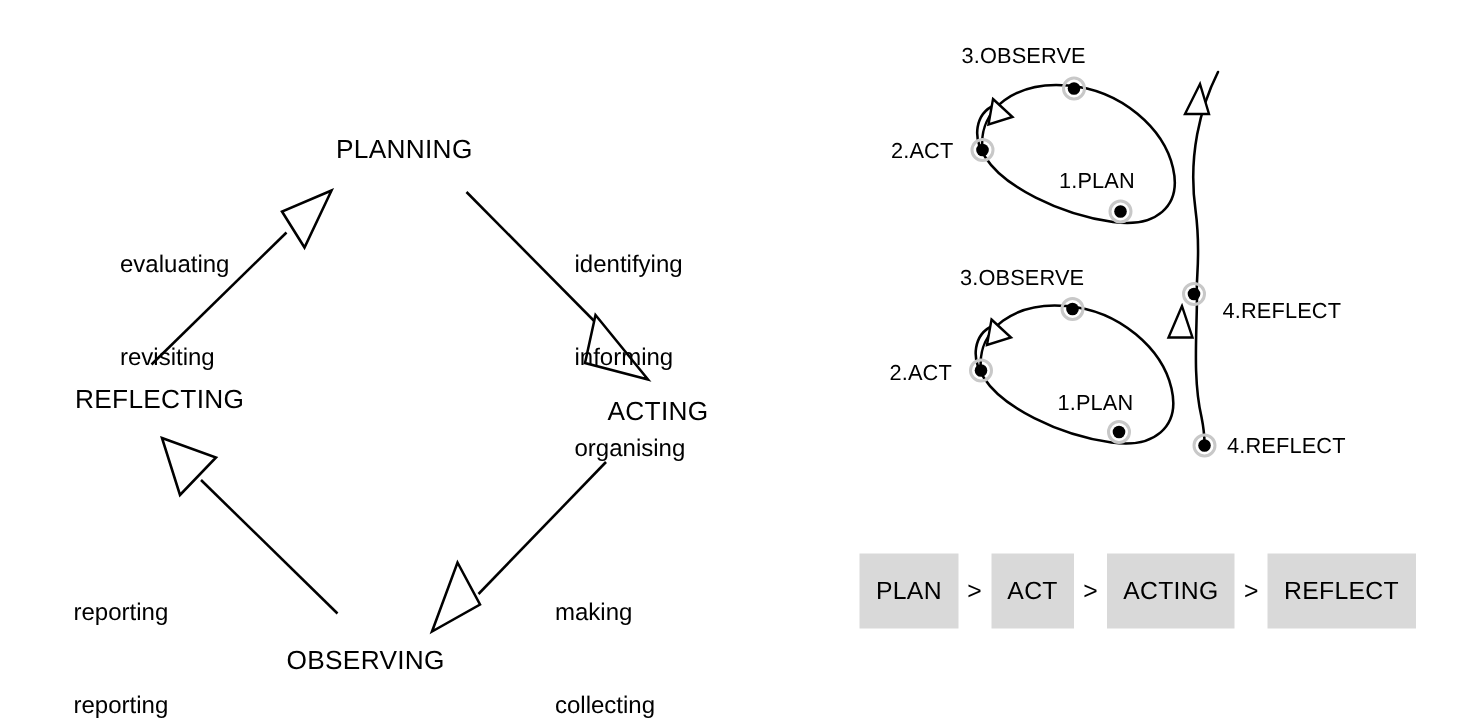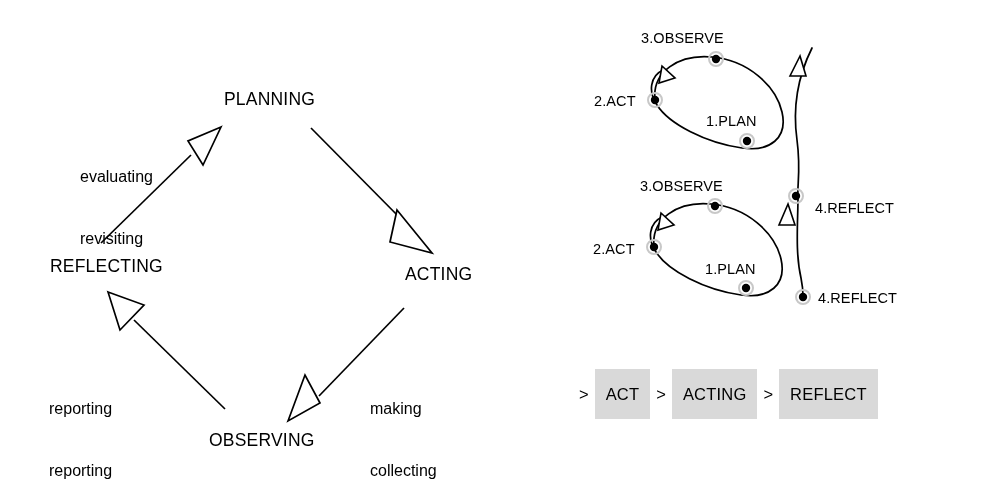--- a/index.html
+++ b/index.html
@@ -160,24 +160,29 @@
     <g>
       <circle cx="803" cy="297" r="7" fill="none" stroke="#c8c8c8" stroke-width="2"></circle>
       <circle cx="803" cy="297" r="4.2" fill="#000"></circle>
     </g>
   </svg>
 
   <div class="lbl stage-label" style="left:224px; top:89px;">PLANNING</div>
 
   <div class="lbl stage-label" style="left:405px; top:264px;">ACTING</div>
 
-  <div class="lbl stage-label" style="left:209px; top:430px;">OBSERVING</div>
+  <div class="lbl stage-label" style="left:191px; top:430px;">OBSERVING</div>
 
   <div class="lbl stage-label" style="left:50px; top:256px;">REFLECTING</div>
 
+  <div class="lbl verb-block" style="left:383px; top:126px;">
+    <div>identifying</div>
+    <div>informing</div>
+    <div>organising</div>
+  </div>
 
   <div class="lbl verb-block" style="left:370px; top:358px;">
     <div>making</div>
     <div>collecting</div>
     
   </div>
 
   <div class="lbl verb-block" style="left:49px; top:358px;">
     <div>reporting</div>
     <div>reporting</div>
@@ -199,20 +204,21 @@
 
   <div class="lbl node-label" style="left:640px; top:176px;">3.OBSERVE</div>
 
   <div class="lbl node-label" style="left:593px; top:239px;">2.ACT</div>
 
   <div class="lbl node-label" style="left:705px; top:259px;">1.PLAN</div>
 
   <div class="lbl node-label" style="left:818px; top:288px;">4.REFLECT</div>
 
   <div id="sequence-strip">
+    <div class="seq-box">PLAN</div>
     <div class="seq-sep">&gt;</div>
     <div class="seq-box">ACT</div>
     <div class="seq-sep">&gt;</div>
     <div class="seq-box">ACTING</div>
     <div class="seq-sep">&gt;</div>
     <div class="seq-box">REFLECT</div>
   </div>
 
 </div>
 

